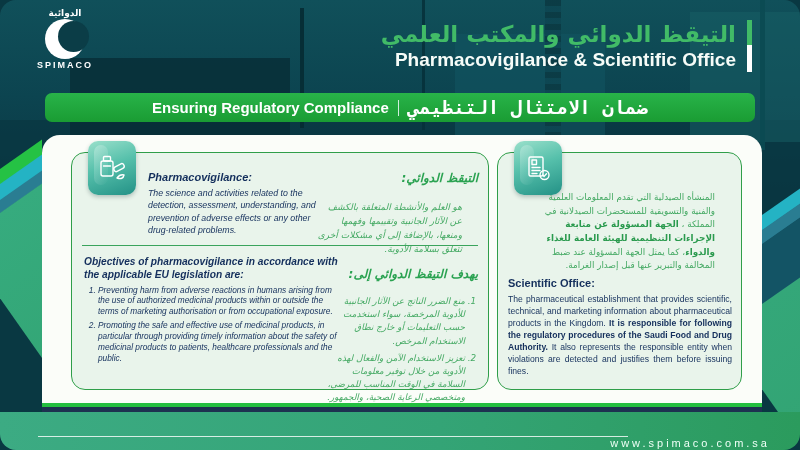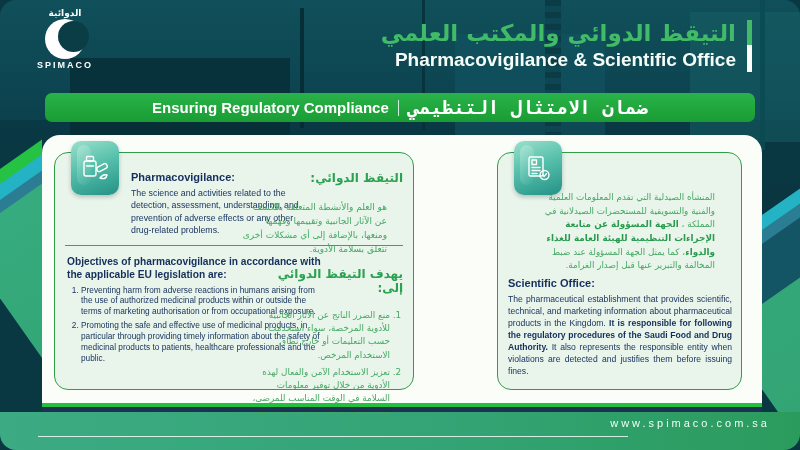--- a/index.html
+++ b/index.html
@@ -23,21 +23,21 @@
 
   
   .logo{position:absolute;left:24px;top:8px;width:82px;text-align:center;color:#fff;}
   .logo-ar{font-family:"DejaVu Sans",sans-serif;font-size:9px;font-weight:bold;}
   .crescent{position:relative;width:40px;height:40px;margin:1px auto;}
   .crescent .c-outer{position:absolute;left:0;top:0;width:40px;height:40px;border-radius:50%;background:#ffffff;}
   .crescent .c-inner{position:absolute;left:13px;top:2px;width:31px;height:31px;border-radius:50%;background:#0b3d47;}
   .logo-en{font-size:9px;font-weight:bold;letter-spacing:2px;}
 
   
-  .titles{position:absolute;right:48px;top:20px;display:flex;align-items:center;}
+  .titles{position:absolute;right:48px;top:20px;display:flex;align-items:flex-end;}
   .titles-text{text-align:right;}
   .title-ar{font-family:"DejaVu Sans",sans-serif;direction:rtl;font-size:23px;font-weight:bold;color:#41bb67;line-height:1.2;}
   .title-en{font-size:19px;font-weight:bold;color:#f6fcf8;line-height:1.25;}
   .title-bar{width:5px;height:52px;margin-left:11px;
              background:linear-gradient(180deg,#41bb67 0 48%,#ffffff 48% 100%);}
 
   
   .banner{position:absolute;left:45px;top:93px;width:710px;height:29px;border-radius:7px;
           background:linear-gradient(180deg,#28b349 0%,#1a9c33 100%);
           display:flex;align-items:center;justify-content:center;z-index:6;}
@@ -59,21 +59,21 @@
   .strip-right .rib-d{top:137px;height:60px;background:#135465;}
   .strip-right .rib-f{top:197px;height:420px;background:linear-gradient(180deg,#34a779,#2f9e68);}
 
   
   .panel{position:absolute;left:42px;top:135px;width:720px;height:268px;z-index:5;
          background:#fbfdf9;border-radius:18px 18px 0 0;}
 
   
   .card{position:absolute;top:17px;height:238px;background:#e9f4eb;
         border:1.4px solid #2f9e49;border-radius:14px;box-sizing:border-box;}
-  .card-left{left:12px;width:360px;}
+  .card-left{left:29px;width:418px;font-style:italic;}
   .card-right{left:455px;width:245px;}
 
   .badge{position:absolute;left:16px;top:-12px;width:48px;height:54px;border-radius:10px;
          background:linear-gradient(160deg,#9ae0cb 0%,#56c0ab 45%,#239186 100%);
          box-shadow:0 2px 4px rgba(0,40,40,.25);display:flex;align-items:center;justify-content:center;}
   .badge:after{content:"";position:absolute;left:6px;top:4px;width:14px;height:40px;
                background:linear-gradient(115deg,rgba(255,255,255,.28),rgba(255,255,255,0));border-radius:8px;}
 
   .en-head{font-size:11px;font-weight:bold;color:#142f5c;margin:0 0 4px 0;}
   .en-body{font-size:8.8px;color:#1a3560;line-height:1.4;margin:0;}
@@ -98,21 +98,21 @@
   .rc-en{position:absolute;left:10px;top:124px;width:224px;}
   .rc-en .en-body{font-size:8.6px;text-align:justify;}
   .rc-en b{color:#142f5c;}
 
   
   .line-green{position:absolute;left:42px;top:403px;width:720px;height:4px;background:#23bf40;z-index:6;}
   .line-navy {position:absolute;left:42px;top:407px;width:720px;height:5px;background:#1d3150;z-index:6;}
   .footer{position:absolute;left:0;top:412px;width:800px;height:38px;z-index:4;
           background:linear-gradient(90deg,#3cab83 0%,#34a476 55%,#2b9b5d 100%);}
   .footer-line{position:absolute;left:38px;top:24px;width:590px;height:1px;background:rgba(255,255,255,.8);}
-  .footer-url{position:absolute;right:30px;top:5px;font-size:11px;letter-spacing:3px;color:#eefff6;}
+  .footer-url{position:absolute;right:30px;top:25px;font-size:11px;letter-spacing:3px;color:#eefff6;}
 
   svg{display:block;}
 </style>
 </head>
 <body>
 
 <div class="stage">
 
   <div class="header">
     <div class="ph ph-band"></div>

